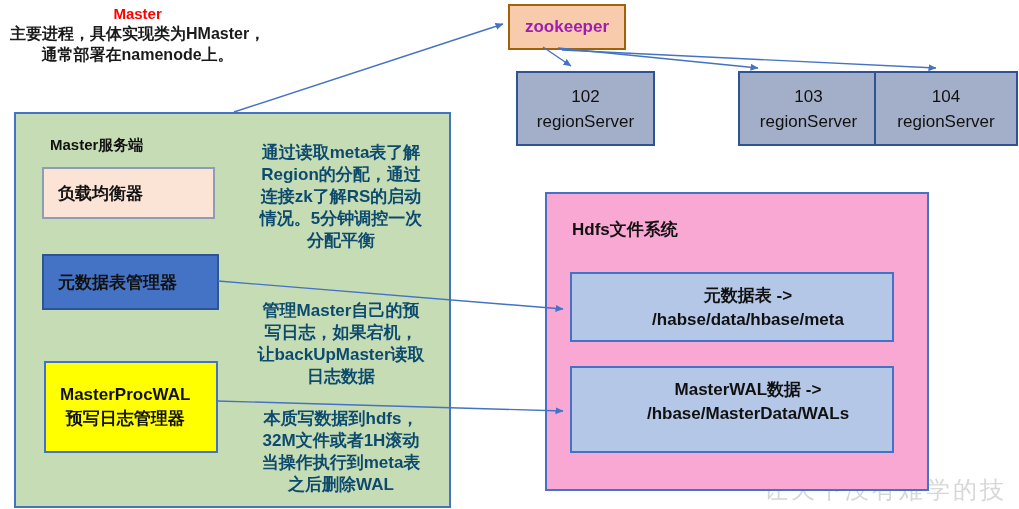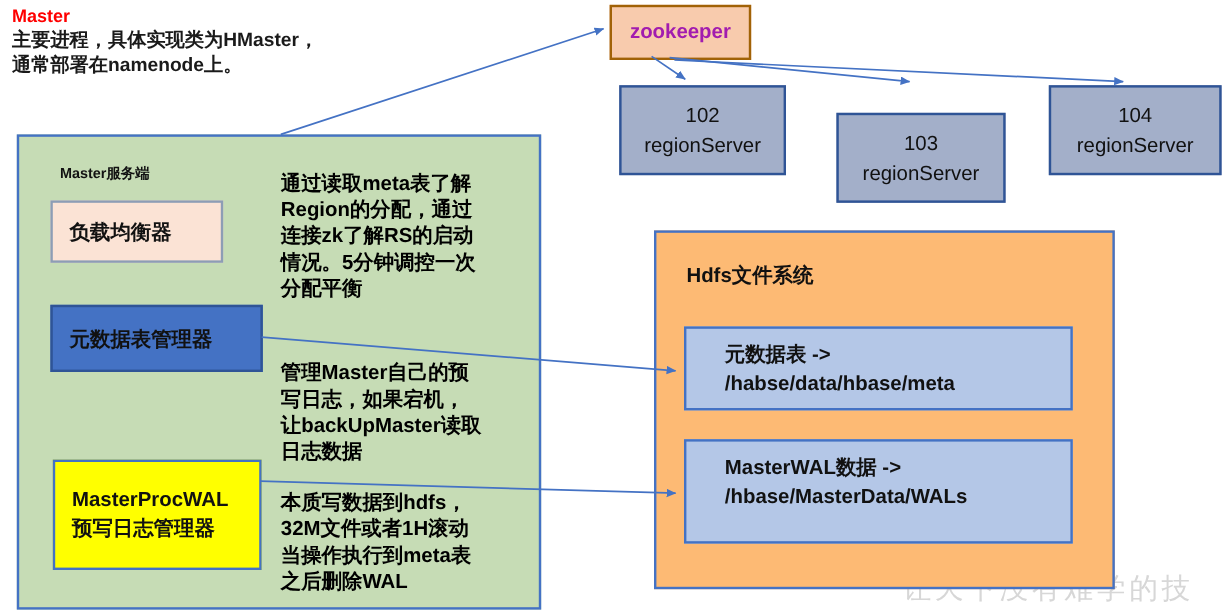--- a/index.html
+++ b/index.html
@@ -1,53 +1,54 @@
 <!DOCTYPE html>
 <html><head>
 <meta charset="utf-8">
 <style>
   html,body{margin:0;padding:0;background:#fff;}
   .canvas{
     position:relative;width:1019px;height:509px;background:#ffffff;
     font-family:"Liberation Sans","DejaVu Sans",sans-serif;
     overflow:hidden;
+    text-align:center;
   }
   .abs{position:absolute;}
   .pre{white-space:pre-line;}
 
   
   .note{left:10px;top:4px;line-height:21px;font-size:16px;font-weight:700;color:#1a1a1a;z-index:2;}
   .note .note-title{color:#ff0000;font-size:15px;line-height:19px;}
 
   
   .zk{left:508px;top:4px;width:114px;height:42px;background:#f8cbad;border:2px solid #a16207;
       display:flex;align-items:center;justify-content:center;font-size:17px;font-weight:700;color:#a21caf;z-index:2;}
 
   
   .rs{background:#a3afc9;border:2px solid #2f5496;display:flex;flex-direction:column;align-items:center;
       justify-content:center;font-size:17px;font-weight:400;color:#111;line-height:25px;z-index:2;}
   .rs1{left:516px;top:71px;width:135px;height:71px;}
-  .rs2{left:697px;top:71px;width:137px;height:71px;margin-top:23px;}
+  .rs2{left:738px;top:71px;width:137px;height:71px;}
   .rs3{left:874px;top:71px;width:140px;height:71px;}
 
   
   .master-panel{left:14px;top:112px;width:433px;height:392px;background:#c6dcb5;border:2px solid #4472c4;z-index:1;}
-  .mp-title{left:34px;top:22px;font-size:12px;font-weight:700;color:#111;}
+  .mp-title{left:34px;top:22px;font-size:15px;font-weight:700;color:#111;}
   .mp-box{border:2px solid #8d9db5;display:flex;align-items:center;font-weight:700;font-size:17px;color:#111;
           padding-left:14px;box-sizing:border-box;}
-  .lb-box{left:26px;top:53px;width:144px;height:52px;background:#fbe3d5;}
+  .lb-box{left:26px;top:53px;width:173px;height:52px;background:#fbe3d5;}
   .meta-box{left:26px;top:140px;width:177px;height:56px;background:#4472c4;border-color:#2f5496;}
-  .wal-box{left:28px;top:269px;width:174px;height:92px;background:#ffff00;border-color:#4472c4;line-height:24px;}
-  .mp-note{left:218px;width:214px;font-size:17px;font-weight:700;color:#000000;line-height:22px;}
+  .wal-box{left:28px;top:247px;width:174px;height:92px;background:#ffff00;border-color:#4472c4;line-height:24px;}
+  .mp-note{left:218px;width:214px;font-size:17px;font-weight:700;color:#0c4a6e;line-height:22px;}
   .mp-note1{top:28px;}
   .mp-note2{top:186px;}
   .mp-note3{top:294px;}
 
   
-  .hdfs-panel{left:545px;top:192px;width:380px;height:295px;background:#fdba74;border:2px solid #4472c4;z-index:1;}
+  .hdfs-panel{left:545px;top:192px;width:380px;height:295px;background:#f9a8d4;border:2px solid #4472c4;z-index:1;}
   .hdfs-title{left:25px;top:24px;font-size:17px;font-weight:700;color:#111;}
   .hdfs-box{left:23px;width:324px;background:#b4c7e7;border:2px solid #4472c4;box-sizing:border-box;
             font-size:17px;font-weight:700;color:#111;line-height:24px;padding:10px 0 0 32px;}
   .hdfs-box1{top:78px;height:70px;}
   .hdfs-box2{top:172px;height:87px;}
 
   
   .watermark{left:752px;top:474px;font-size:24px;color:#d7d7d7;letter-spacing:3px;z-index:0;
              font-family:"DejaVu Serif","Liberation Serif",serif;}
 

